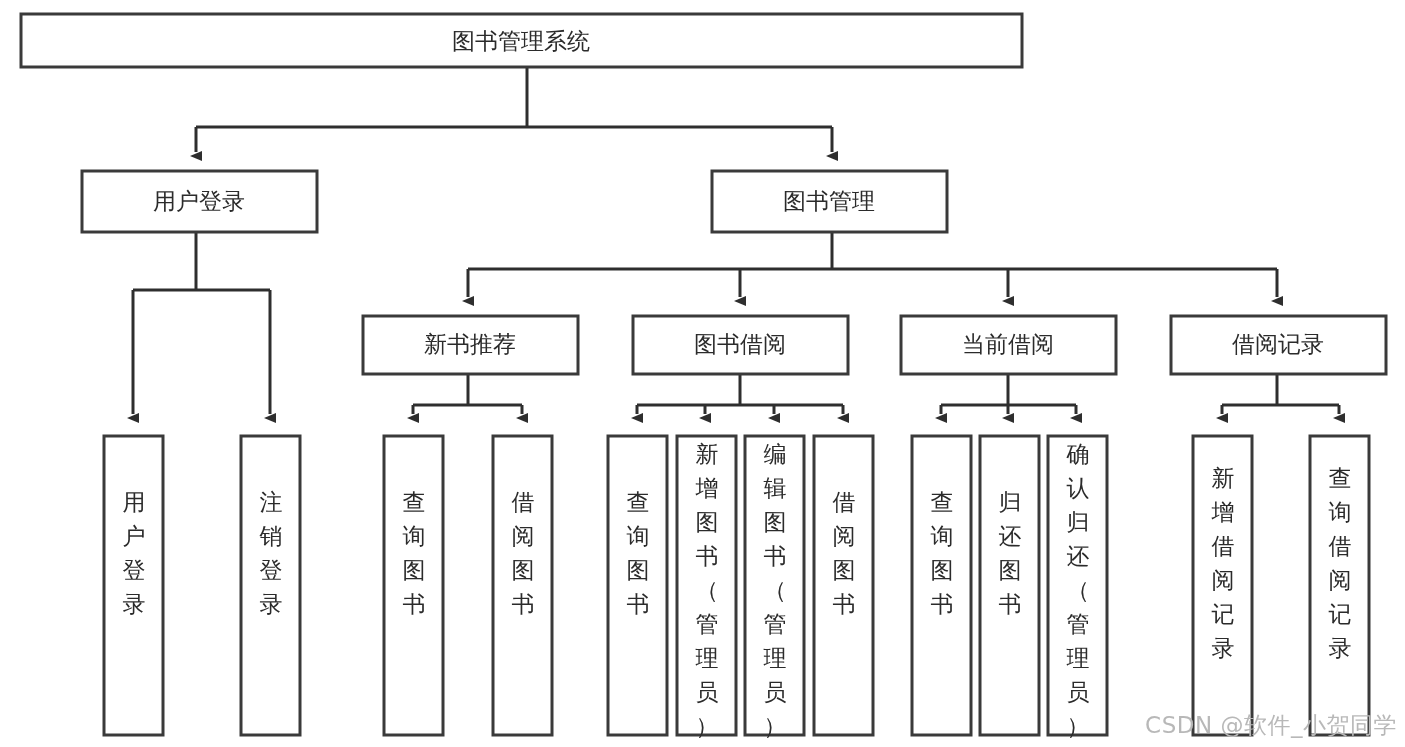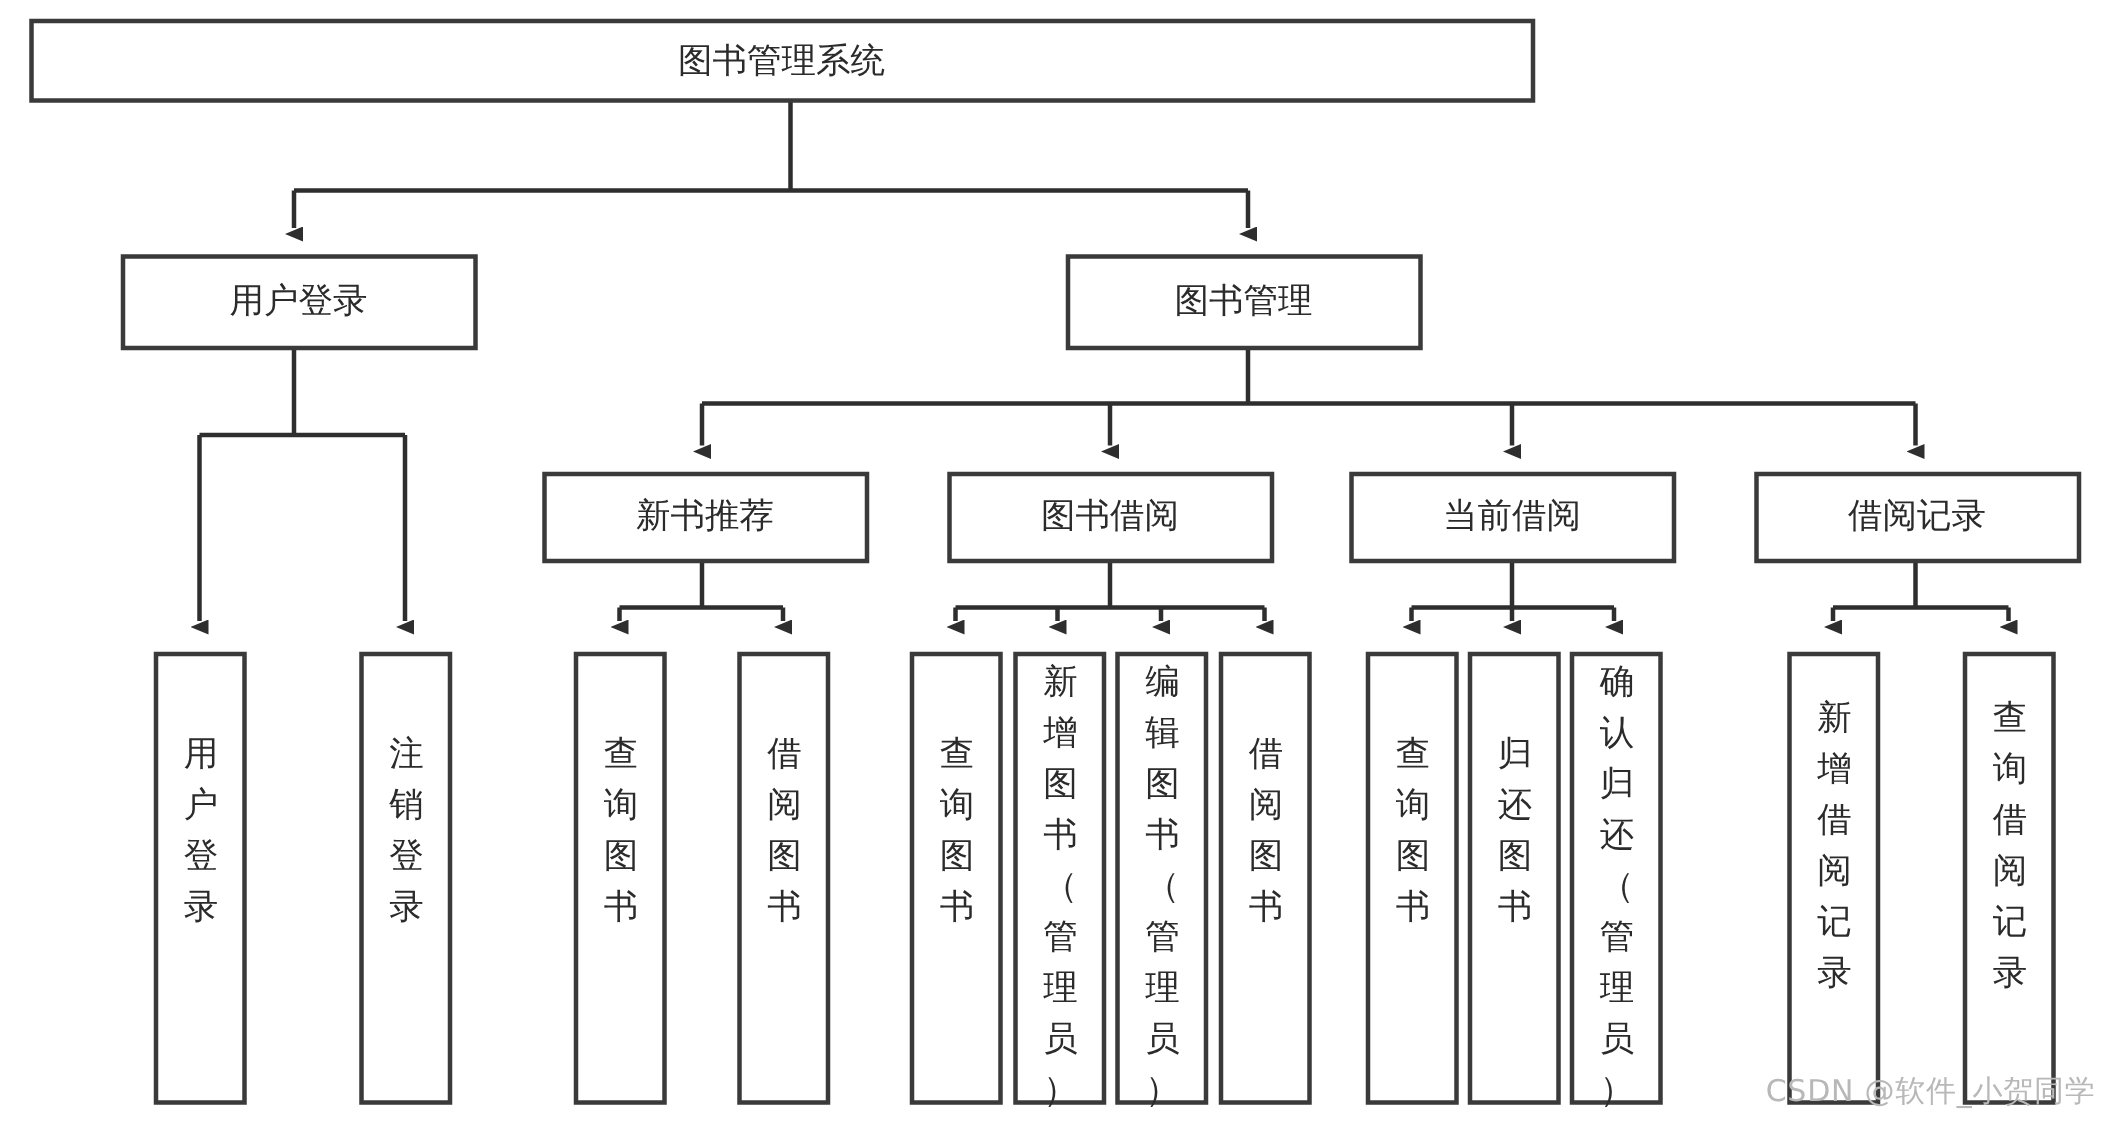--- a/index.html
+++ b/index.html
@@ -43,21 +43,21 @@
   .conn {
     stroke: #2e2e2e;
     stroke-width: 3;
     fill: none;
   }
   .watermark {
     position: absolute;
     right: 8px;
     bottom: 6px;
     font-family: "DejaVu Sans", "Liberation Sans", sans-serif;
-    font-size: 20px;
+    font-size: 23px;
     color: #b8b8b8;
     white-space: nowrap;
     letter-spacing: 0.5px;
   }
 </style>
 </head>
 <body>
 
 <svg id="diagram" viewBox="0 0 1405 747">
   <defs>

